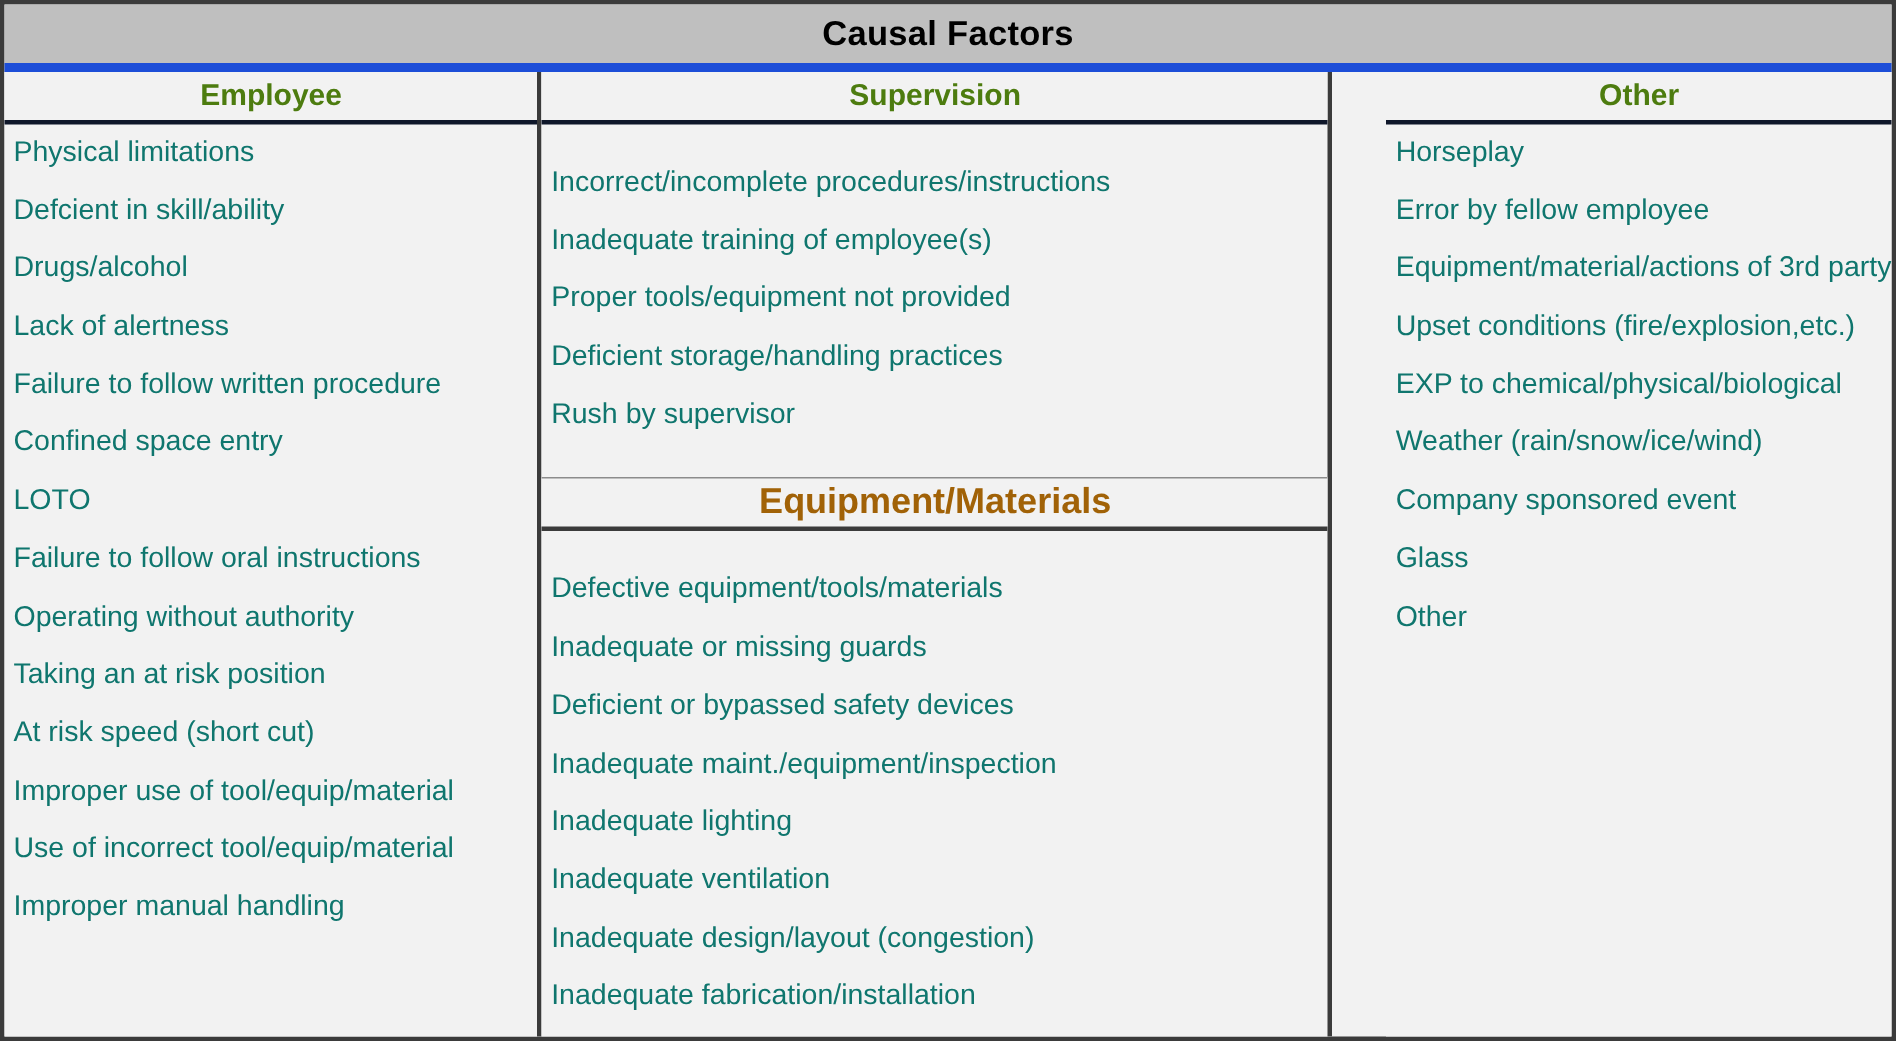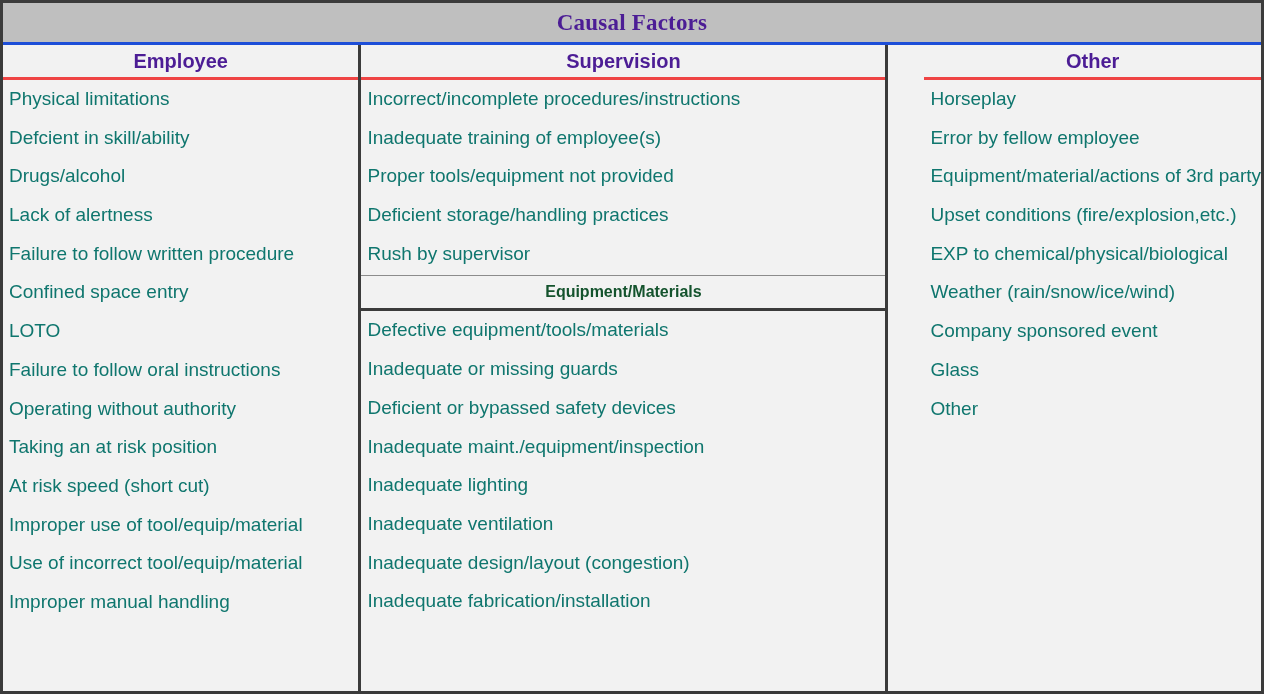--- a/index.html
+++ b/index.html
@@ -19,74 +19,74 @@
     box-sizing: border-box;
     border: 3px solid #3b3b3b;
     background: #f2f2f2;
     display: flex;
     flex-direction: column;
   }
   .title-bar {
     flex: 0 0 auto;
     height: 39px;
     background: #bfbfbf;
-    border-bottom: 3px solid #1d4ed8;
+    border-bottom: 6px solid #1d4ed8;
     display: flex;
     align-items: center;
     justify-content: center;
     font-size: 23px;
     font-weight: bold;
-    color: #4c1d95;
+    color: #000000;
     letter-spacing: 0.2px;
-    font-family: Liberation Serif, serif;
   }
   .columns {
     flex: 1 1 auto;
     display: flex;
     min-height: 0;
   }
   .col {
     display: flex;
     flex-direction: column;
     box-sizing: border-box;
     background: #f2f2f2;
   }
   .col-employee {
     width: 370px;
     border-right: 3px solid #3b3b3b;
   }
   .col-supervision {
     width: 544px;
     border-right: 3px solid #3b3b3b;
+    gap: 20px;
   }
   .col-other {
     flex: 1 1 auto;
     margin-left: 36px;
   }
   .col-header {
     flex: 0 0 auto;
     height: 32px;
     display: flex;
     align-items: center;
     justify-content: center;
     font-size: 20px;
     font-weight: bold;
-    color: #4c1d95;
+    color: #4d7c0f;
     background: #f2f2f2;
-    border-bottom: 3px solid #ef4444;
+    border-bottom: 3px solid #0f172a;
   }
   .sub-header {
     flex: 0 0 auto;
     height: 32px;
     display: flex;
     align-items: center;
     justify-content: center;
-    font-size: 16px;
+    font-size: 24px;
     font-weight: bold;
-    color: #14532d;
+    color: #a16207;
     background: #f2f2f2;
     border-top: 1px solid #8c8c8c;
     border-bottom: 3px solid #3b3b3b;
     margin-top: 2px;
   }
   .items {
     flex: 0 0 auto;
     padding: 0;
     margin: 0;
     list-style: none;

